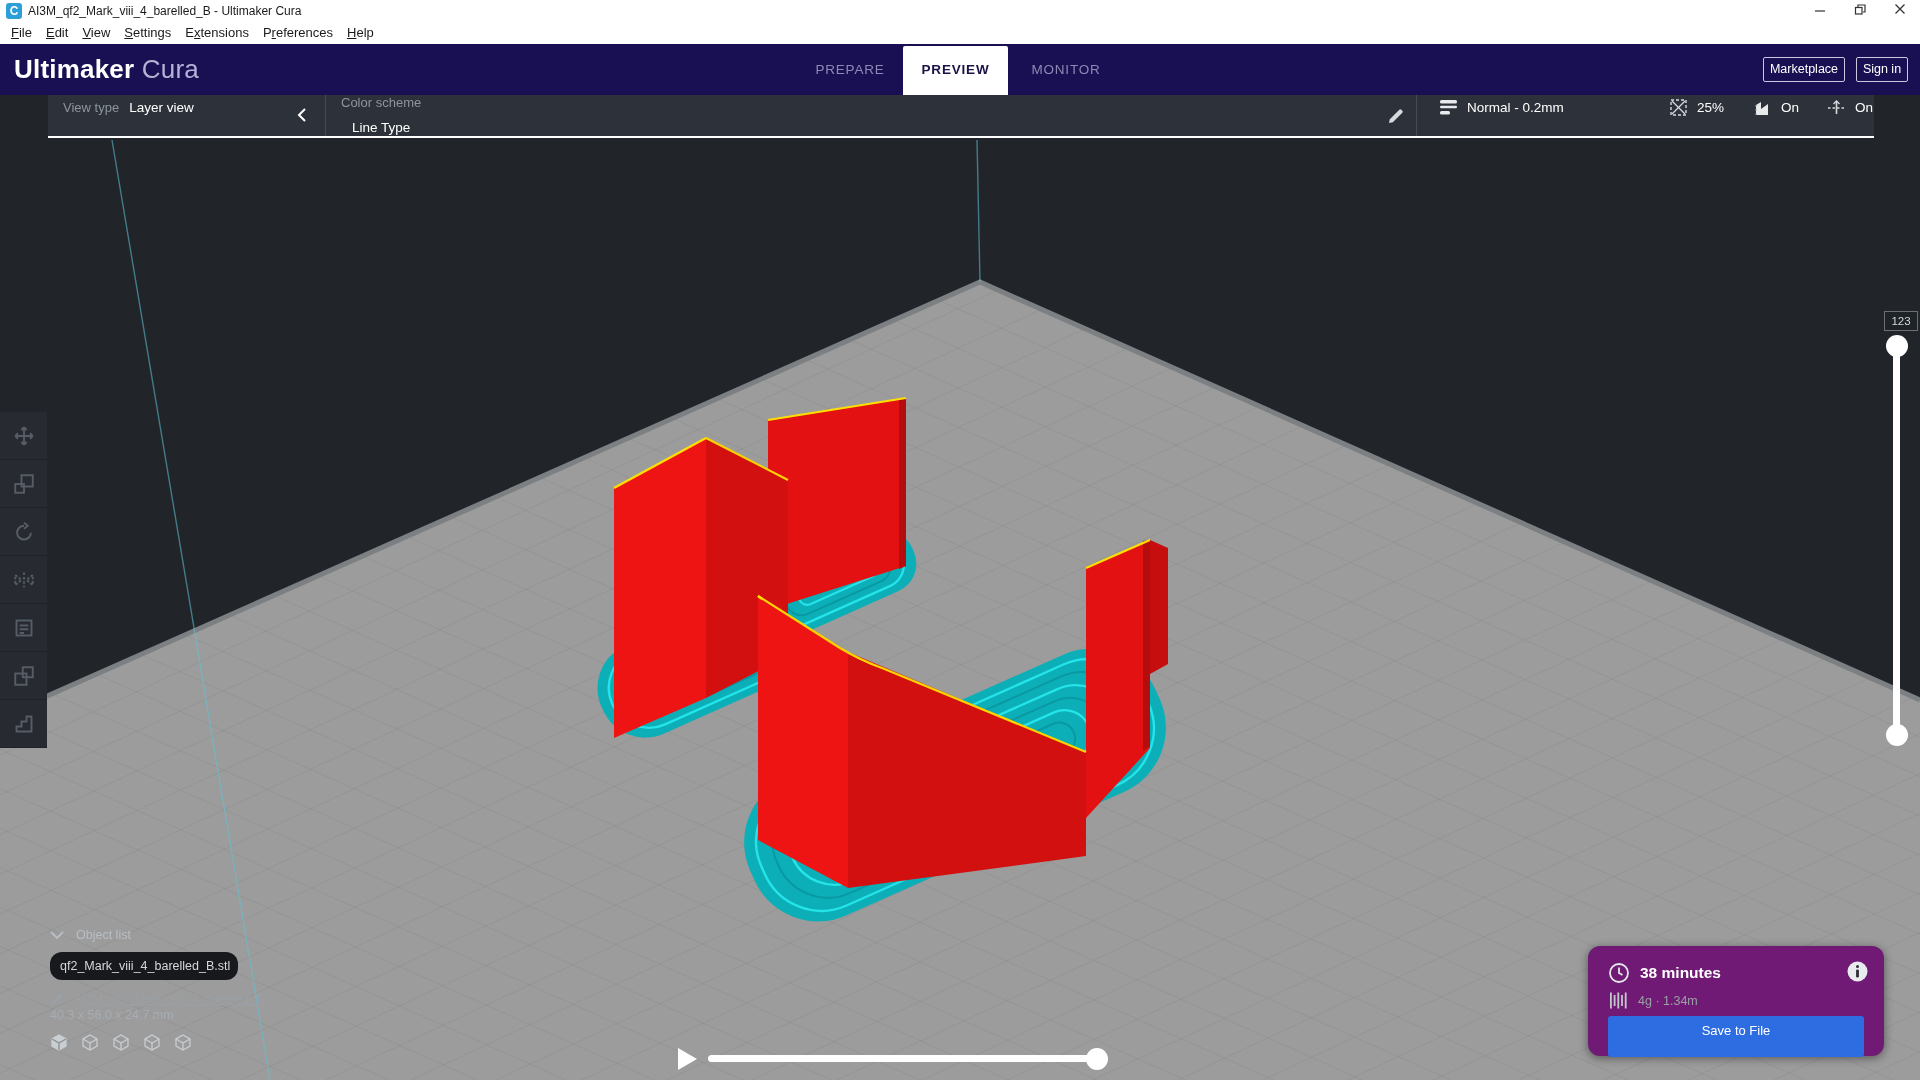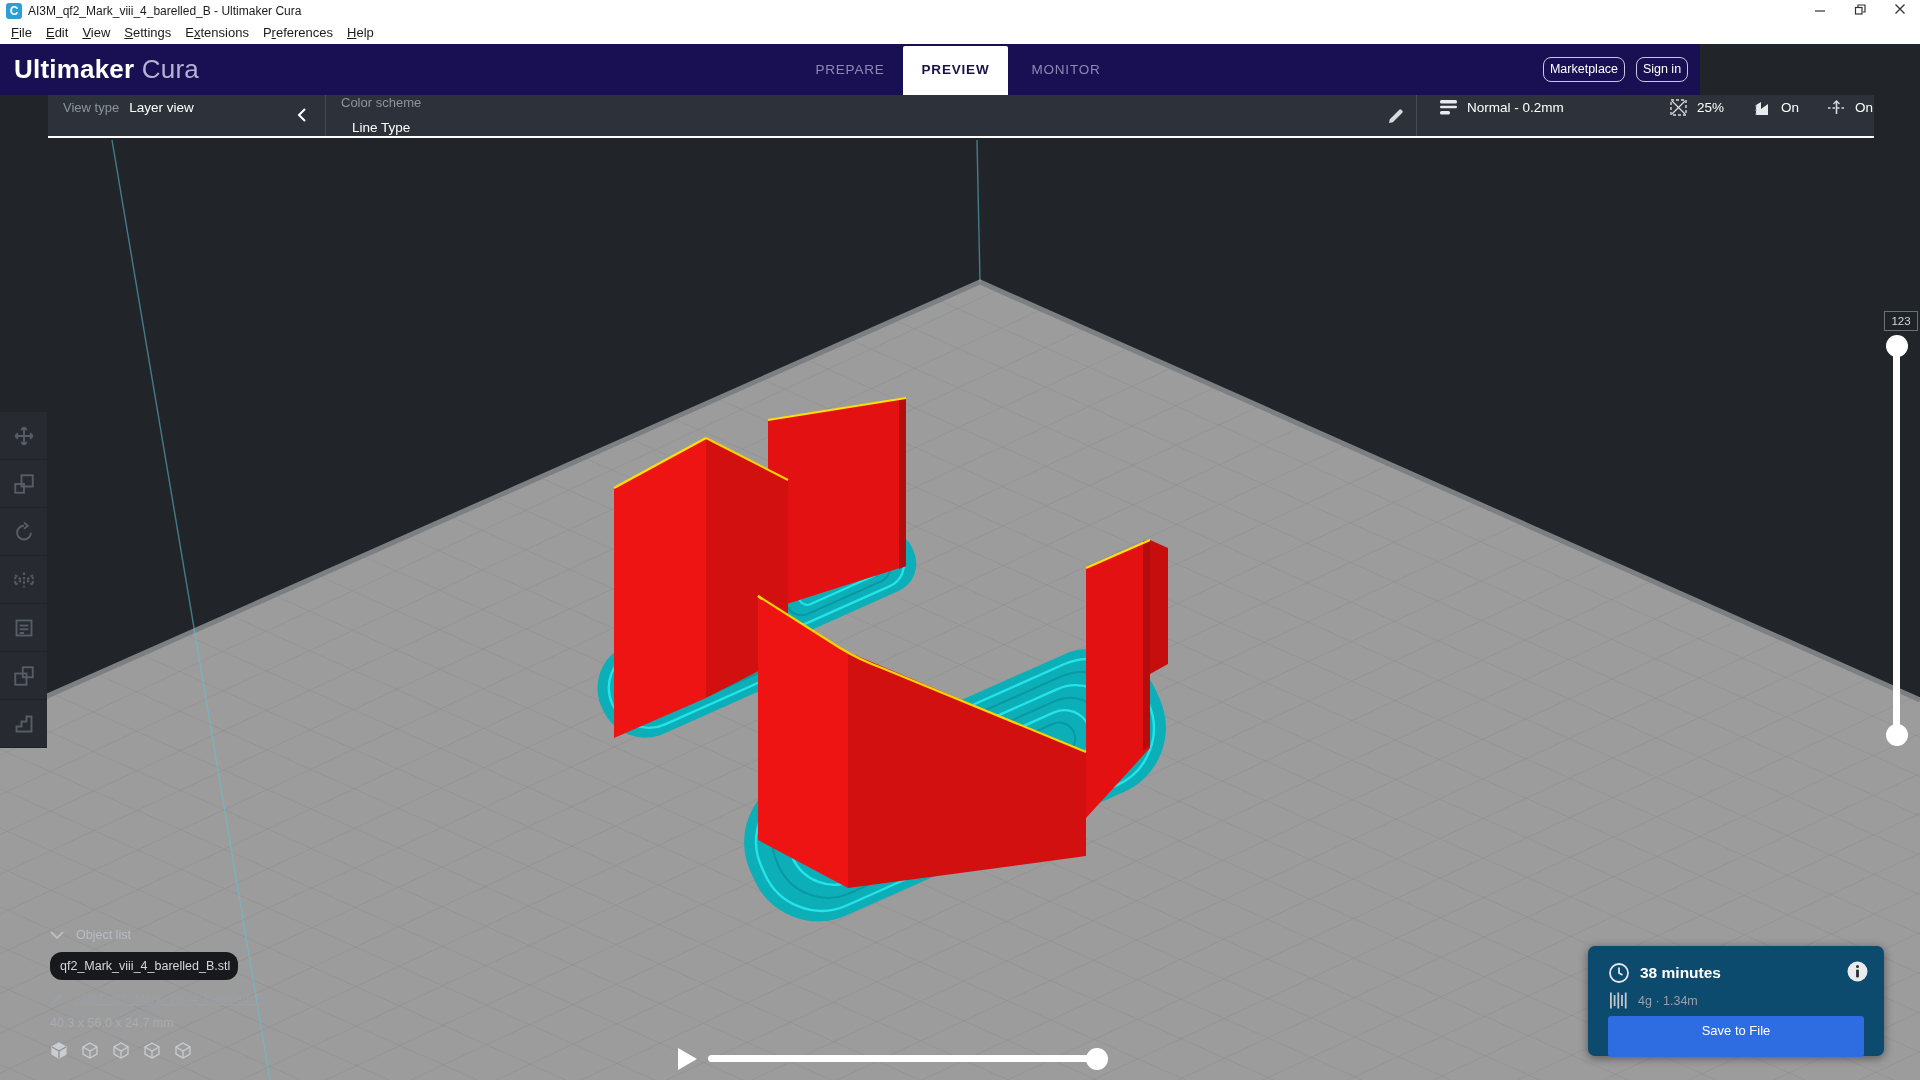--- a/index.html
+++ b/index.html
@@ -15,27 +15,27 @@
   .winbtn { position:absolute; top:0; width:40px; height:22px; text-align:center; line-height:22px; color:#333; font-size:12px; }
   #btn-min { right:80px; } #btn-max { right:40px; } #btn-close { right:0; }
 
   
   #menubar { position:absolute; left:0; top:22px; width:1920px; height:22px; background:#ffffff; z-index:10;
              display:flex; align-items:center; padding-left:4px; }
   .menu-item { font-size:13px; color:#1a1a1a; padding:0 7px; height:22px; line-height:22px; cursor:default; }
   .menu-item u { text-decoration:underline; }
 
   
-  #header { position:absolute; left:0; top:44px; width:1700px; height:51px; background:#181053; z-index:9; }
+  #header { position:absolute; left:0; top:44px; width:1920px; height:51px; background:#181053; z-index:9; }
   #logo { position:absolute; left:14px; top:10px; font-size:26px; color:#ffffff; font-weight:bold; letter-spacing:0.2px; }
   #logo .lt { font-weight:400; color:#b7b1d6; }
   .hdr-tab { position:absolute; top:0; height:51px; line-height:51px; font-size:13.5px; letter-spacing:0.8px;
              color:#8e89b4; text-align:center; }
   .hdr-tab.active { top:2px; height:49px; line-height:47px; background:#ffffff; color:#1a1446; font-weight:bold; border-radius:2px 2px 0 0; }
-  .hdr-btn { position:absolute; top:13px; height:25px; border:1px solid #c9c7dd; border-radius:8px; color:#ffffff;
+  .hdr-btn { position:absolute; top:13px; height:25px; border:1px solid #c9c7dd; border-radius:2px; color:#ffffff;
              font-size:12.5px; line-height:23px; text-align:center; background:transparent; }
 
   
   #toolbar { position:absolute; left:48px; top:95px; width:1826px; height:43px; background:#2d323a;
              border-bottom:2px solid #ffffff; z-index:8; }
   .tb-label { color:#8d949c; font-size:13px; }
   .tb-value { color:#ffffff; font-size:13.5px; }
   .tb-seg { position:absolute; top:0; height:25px; display:flex; align-items:center; gap:10px; }
   .tb-divider { position:absolute; top:0; width:1px; height:41px; background:#454b54; }
 
@@ -58,25 +58,25 @@
   #play-btn { position:absolute; left:676px; top:1047px; z-index:6; }
   #play-track { position:absolute; left:708px; top:1055px; width:396px; height:7px; background:#ffffff; border-radius:4px; z-index:5; }
   #play-knob { left:1086px; top:1048px; }
 
   
   #objlist { position:absolute; left:50px; top:924px; z-index:6; }
   #objlist-header { display:flex; align-items:center; gap:12px; height:22px; color:#b9bec3; font-size:12.5px; }
   #objfile { margin-top:6px; width:188px; height:28px; background:#17191d; border-radius:12px; color:#d4d8db;
              font-size:12.5px; line-height:28px; padding-left:10px; }
   #objname-row { margin-top:12px; display:flex; align-items:center; gap:10px; color:#9aa0a5; font-size:12.5px;text-decoration:underline; }
-  #objdims { margin-top:10px; color:#a7adb2; font-size:12.5px; }
+  #objdims { margin-top:2px; color:#a7adb2; font-size:12.5px; }
   #viewcubes { margin-top:12px; display:flex; gap:13px; }
 
   
-  #stats { position:absolute; left:1588px; top:946px; width:296px; height:110px; background:#0c4a6e; border-radius:7px;
+  #stats { position:absolute; left:1588px; top:946px; width:296px; height:110px; background:#701a75; border-radius:12px;
            box-shadow:0 2px 10px rgba(0,0,0,0.45); z-index:7; }
   #stats-time-row { position:absolute; left:20px; top:16px; display:flex; align-items:center; gap:10px; }
   #stats-time { color:#ffffff; font-size:15.5px; font-weight:bold; }
   #stats-info { position:absolute; right:16px; top:15px; }
   #stats-mat-row { position:absolute; left:22px; top:46px; display:flex; align-items:center; gap:11px; }
   #stats-mat { color:#9aa0a5; font-size:12.5px; }
   #save-btn { position:absolute; left:20px; top:70px; width:256px; height:41px; background:#2e6ce2; border-radius:3px;
               color:#ffffff; font-size:13px; text-align:center; line-height:29px; }
 </style>
 </head>

